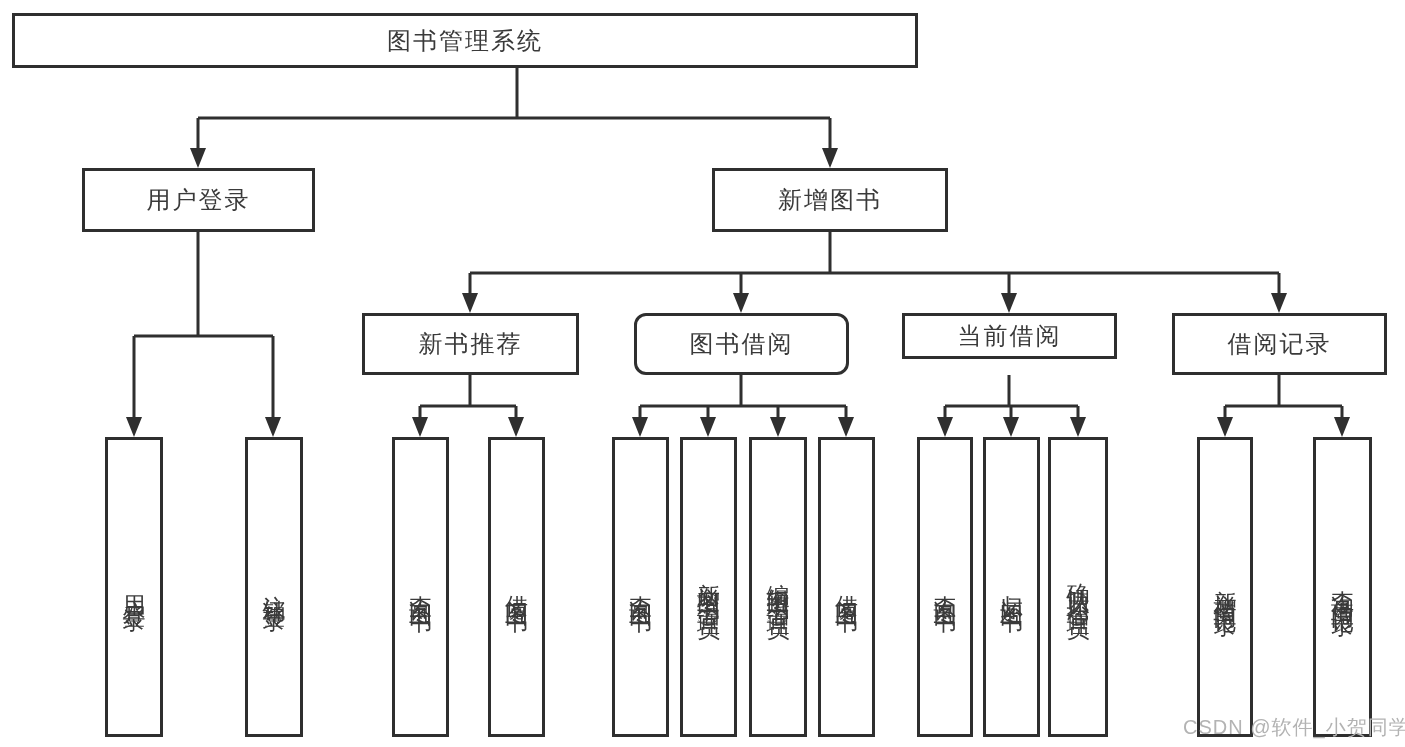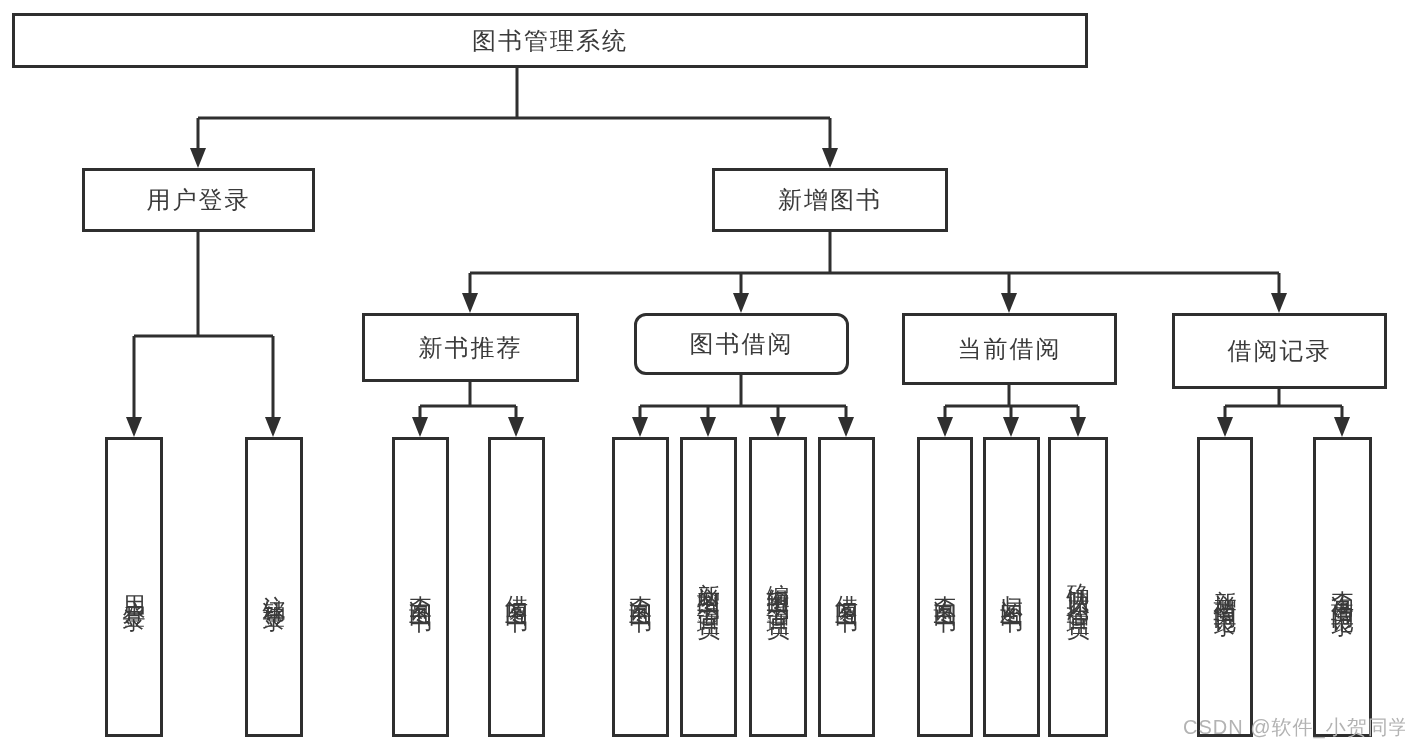--- a/index.html
+++ b/index.html
@@ -99,41 +99,41 @@
       <polygon points="770,417 786,417 778,437"></polygon>
       <polygon points="838,417 854,417 846,437"></polygon>
       <polygon points="937,417 953,417 945,437"></polygon>
       <polygon points="1003,417 1019,417 1011,437"></polygon>
       <polygon points="1070,417 1086,417 1078,437"></polygon>
       <polygon points="1217,417 1233,417 1225,437"></polygon>
       <polygon points="1334,417 1350,417 1342,437"></polygon>
     </g>
   </svg>
 
-  <div class="node hnode" style="left:12px; top:13px; width:1076px; height:55px;">
+  <div class="node hnode" style="left:12px; top:13px; width:906px; height:55px;">
     <span>图书管理系统</span>
   </div>
 
   <div class="node hnode" style="left:82px; top:168px; width:233px; height:64px;">
     <span>用户登录</span>
   </div>
   <div class="node hnode" style="left:712px; top:168px; width:236px; height:64px;">
     <span>新增图书</span>
   </div>
 
-  <div class="node hnode" style="left:362px; top:313px; width:217px; height:69px;">
+  <div class="node hnode" style="left:362px; top:313px; width:217px; height:62px;">
     <span>新书推荐</span>
   </div>
   <div class="node hnode" style="left:634px; top:313px; width:215px; height:62px;border-radius:12px;">
     <span>图书借阅</span>
   </div>
-  <div class="node hnode" style="left:902px; top:313px; width:215px; height:72px;align-items:center;">
+  <div class="node hnode" style="left:902px; top:313px; width:215px; height:46px;align-items:center;">
     <span>当前借阅</span>
   </div>
-  <div class="node hnode" style="left:1172px; top:313px; width:215px; height:76px;">
+  <div class="node hnode" style="left:1172px; top:313px; width:215px; height:62px;">
     <span>借阅记录</span>
   </div>
 
   <div class="node vnode" style="left:105px; top:437px; width:58px; height:300px;">
     <span>用户登录</span>
   </div>
   <div class="node vnode" style="left:245px; top:437px; width:58px; height:300px;">
     <span>注销登录</span>
   </div>
 

